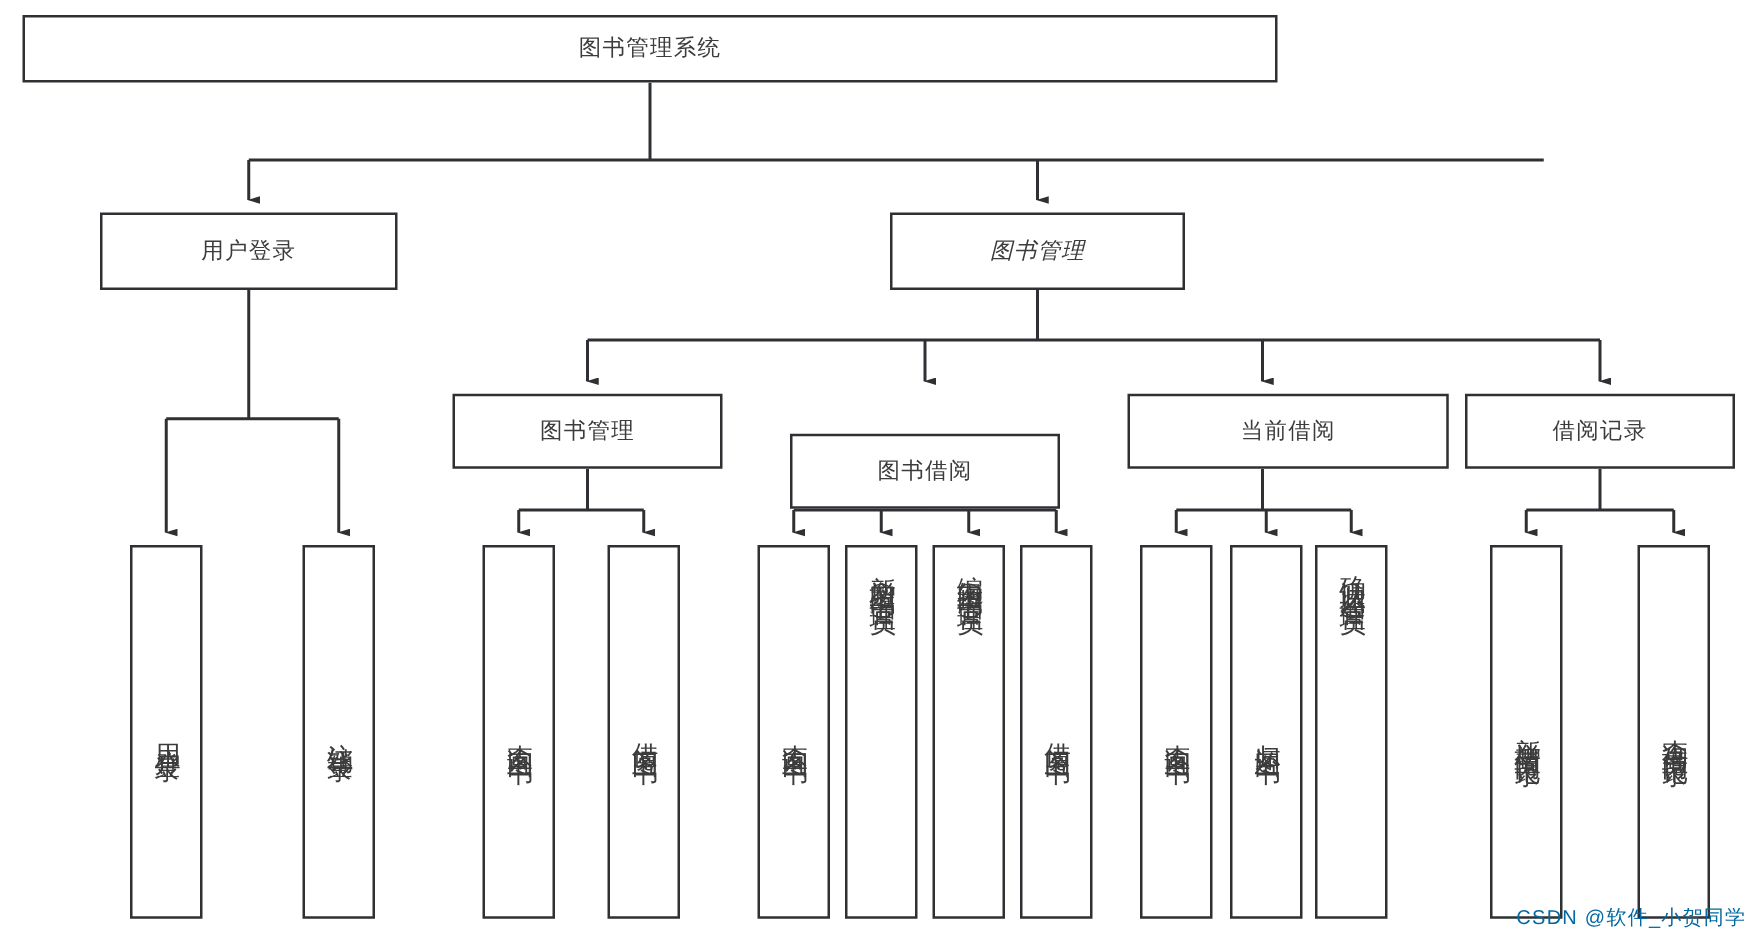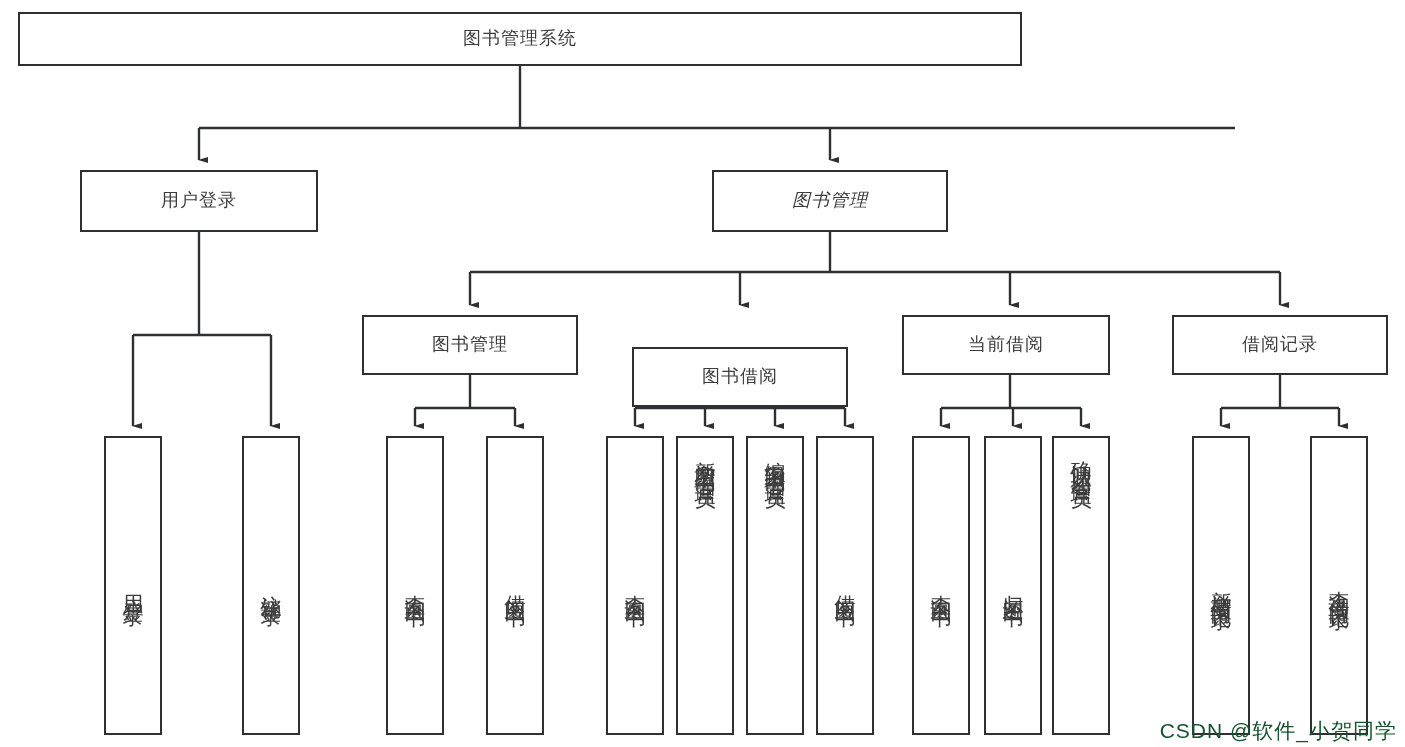--- a/index.html
+++ b/index.html
@@ -3,21 +3,21 @@
 <meta charset="utf-8">
 <style>
   html,body{margin:0;padding:0;background:#ffffff;}
   body{width:1405px;height:747px;overflow:hidden;font-family:"Liberation Sans","DejaVu Sans",sans-serif;}
   #stage{position:relative;width:1405px;height:747px;background:#ffffff;}
   #wires{position:absolute;left:0;top:0;width:1405px;height:747px;}
   .node{position:absolute;box-sizing:border-box;background:#ffffff;border:2px solid #2f3033;display:flex;align-items:center;justify-content:center;color:#3c3c3c;}
   .node.h{font-size:18px;letter-spacing:1px;line-height:1.1;}
   .node.v{padding:6px 0;}
   .node.v .vtext{writing-mode:vertical-rl;text-orientation:upright;font-size:21px;letter-spacing:4px;line-height:1.05;white-space:nowrap;color:#3c3c3c;}
-  #watermark{position:absolute;right:8px;bottom:2px;font-size:21px;color:#14532d;letter-spacing:1px;white-space:nowrap;}
+  #watermark{position:absolute;right:8px;bottom:2px;font-size:16px;color:#0369a1;letter-spacing:1px;white-space:nowrap;}
 </style>
 </head>
 <body>
 
 <div id="stage">
 
   <svg id="wires" viewBox="0 0 1405 747">
     <defs>
       <marker id="ar" markerWidth="10" markerHeight="11" refX="3" refY="9" orient="auto" markerUnits="userSpaceOnUse">
         <path d="M0,0 L6,0 L3,10 Z" fill="#2f3033"></path>
@@ -77,21 +77,21 @@
   <div class="node h" style="left:712px;top:170px;width:236px;height:62px;font-style:italic;">
     <span>图书管理</span>
   </div>
 
   <div class="node h" style="left:362px;top:315px;width:216px;height:60px;">
     <span>图书管理</span>
   </div>
   <div class="node h" style="left:632px;top:315px;width:216px;height:60px;margin-top:32px;">
     <span>图书借阅</span>
   </div>
-  <div class="node h" style="left:902px;top:315px;width:208px;height:60px;">
+  <div class="node h" style="left:902px;top:315px;width:257px;height:60px;">
     <span>当前借阅</span>
   </div>
   <div class="node h" style="left:1172px;top:315px;width:216px;height:60px;">
     <span>借阅记录</span>
   </div>
 
   <div class="node v" style="left:104px;top:436px;width:58px;height:299px;align-items:center;">
     <span class="vtext">用户登录</span>
   </div>
   <div class="node v" style="left:242px;top:436px;width:58px;height:299px;align-items:center;">

